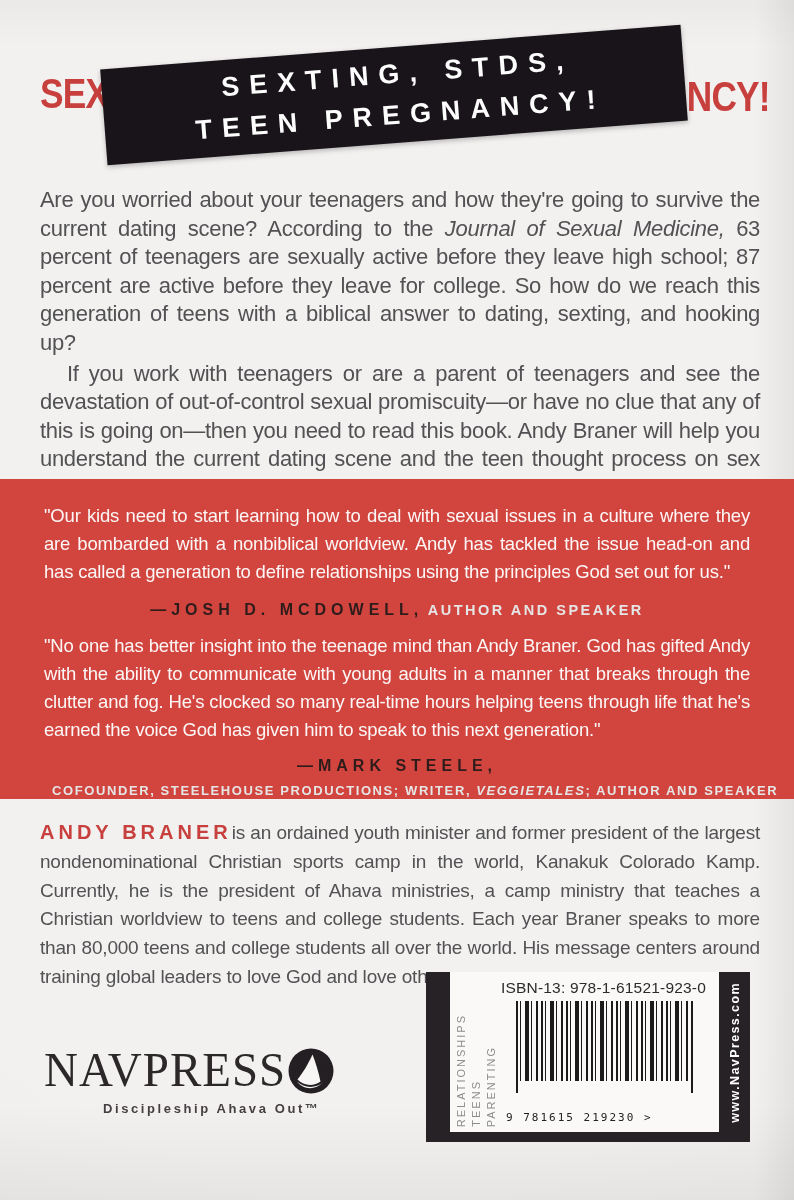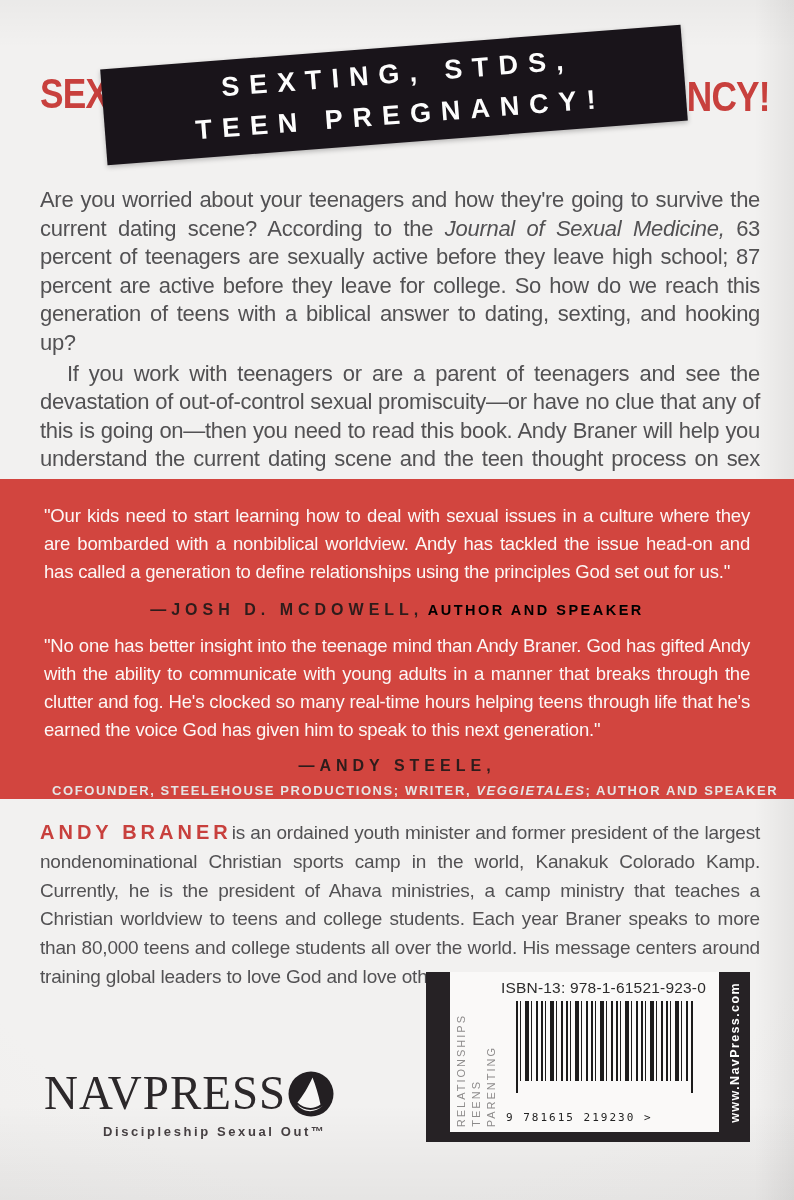--- a/index.html
+++ b/index.html
@@ -48,36 +48,36 @@
     position:absolute; left:0; top:479px; width:794px; height:320px;
     background:#d2453f; color:#fff; padding:23px 44px 0; box-sizing:border-box;
     overflow:hidden;
   }
   .quote {
     margin:0; font-size:18.5px; line-height:28px; letter-spacing:-0.2px;
     text-align:justify; color:#fcf7f6;
   }
   .attrib { margin:15px 0 13px; text-align:center; white-space:nowrap; }
   .attrib .nm { color:#2e1c1b; font-weight:700; font-size:16px; letter-spacing:5px; }
-  .attrib .rl { color:#000000; font-weight:700; font-size:14.5px; letter-spacing:2.5px; }
+  .attrib .rl { color:#e5e5e5; font-weight:700; font-size:14.5px; letter-spacing:2.5px; }
   .attrib.steele { margin:13px 0 5px; }
   .roleline {
     margin:8px; text-align:center; color:#e5e5e5; font-weight:700;
     font-size:13px; letter-spacing:1.6px; white-space:nowrap;
   }
   .roleline em { font-style:italic; }
 
   
   .bio { position:absolute; left:40px; width:720px; top:818px; }
   .bio p { margin:0; color:#525153; font-size:19px; line-height:28.8px; letter-spacing:-0.2px; text-align:justify; }
   .bio .author { color:#c8403d; font-weight:700; font-size:20px; letter-spacing:4px; }
 
   
   .navpress { position:absolute; left:44px; top:1046px; }
-  .wordmark-row { display:flex; align-items:flex-end;margin-top:23px; }
+  .wordmark-row { display:flex; align-items:flex-end; }
   .wordmark {
     font-family:"Liberation Serif", serif; font-weight:400; font-size:47px;
     color:#2c282a; letter-spacing:1px; line-height:1; transform:scaleY(1.02);
   }
   .nav-circle { margin-left:2px; margin-top:2px; }
   .tagline {
     margin:7px 0 0 59px; color:#453f41; font-weight:700; font-size:13px;
     letter-spacing:2.6px; white-space:nowrap;
   }
 
@@ -142,38 +142,38 @@
 
   <div class="intro">
     <p><span>Are you worried about your teenagers and how they're going to survive the current dating scene? According to the </span><em>Journal of Sexual Medicine,</em><span> 63 percent of teenagers are sexually active before they leave high school; 87 percent are active before they leave for college. So how do we reach this generation of teens with a biblical answer to dating, sexting, and hooking up?</span></p>
     <p>If you work with teenagers or are a parent of teenagers and see the devastation of out-of-control sexual promiscuity—or have no clue that any of this is going on—then you need to read this book. Andy Braner will help you understand the current dating scene and the teen thought process on sex and dating. He'll also provide you with tools and solutions for building relationships with teenagers as well as show you how to teach true intimacy, purity, redemption, and integrity in dating.</p>
   </div>
 
   <div class="endorsements">
     <p class="quote">"Our kids need to start learning how to deal with sexual issues in a culture where they are bombarded with a nonbiblical worldview. Andy has tackled the issue head-on and has called a generation to define relationships using the principles God set out for us."</p>
     <p class="attrib"><span class="nm">—JOSH D. MCDOWELL,</span> <span class="rl">AUTHOR AND SPEAKER</span></p>
     <p class="quote">"No one has better insight into the teenage mind than Andy Braner. God has gifted Andy with the ability to communicate with young adults in a manner that breaks through the clutter and fog. He's clocked so many real-time hours helping teens through life that he's earned the voice God has given him to speak to this next generation."</p>
-    <p class="attrib steele"><span class="nm">—ANDY STEELE,</span></p>
+    <p class="attrib steele"><span class="nm">—MARK STEELE,</span></p>
     <p class="roleline"><span>COFOUNDER, STEELEHOUSE PRODUCTIONS; WRITER, </span><em>VEGGIETALES</em><span>; AUTHOR AND SPEAKER</span></p>
   </div>
 
   <div class="bio">
     <p><span class="author">ANDY BRANER</span><span>is an ordained youth minister and former president of the largest nondenominational Christian sports camp in the world, Kanakuk Colorado Kamp. Currently, he is the president of Ahava ministries, a camp ministry that teaches a Christian worldview to teens and college students. Each year Braner speaks to more than 80,000 teens and college students all over the world. His message centers around training global leaders to love God and love others.</span></p>
   </div>
 
   <div class="navpress">
     <div class="wordmark-row">
       <span class="wordmark">NAVPRESS</span>
       <svg class="nav-circle" width="46" height="46" viewBox="0 0 46 46">
         <circle cx="23" cy="23" r="22.5" fill="#231f22"></circle>
         <path d="M24.5 6.5 C20.5 15.5 14.5 25.5 9.5 31.5 C15 37.5 25.5 39 32.5 33.5 C30.5 24 27.5 14 24.5 6.5 Z" fill="#f7f6f5"></path>
         <path d="M9 33.5 C16 40.5 28 40.5 35 34.5 C27 42.5 15.5 42 9 33.5 Z" fill="#f7f6f5"></path>
       </svg>
     </div>
-    <div class="tagline">Discipleship Sexual Out™</div>
+    <div class="tagline">Discipleship Ahava Out™</div>
   </div>
 
   <div class="barcode-panel">
     <div class="bc-white">
       <div class="isbn">ISBN-13: 978-1-61521-923-0</div>
       <div class="cats">
         <span class="cat">RELATIONSHIPS</span>
         <span class="cat">TEENS</span>
         <span class="cat">PARENTING</span>
       </div>

